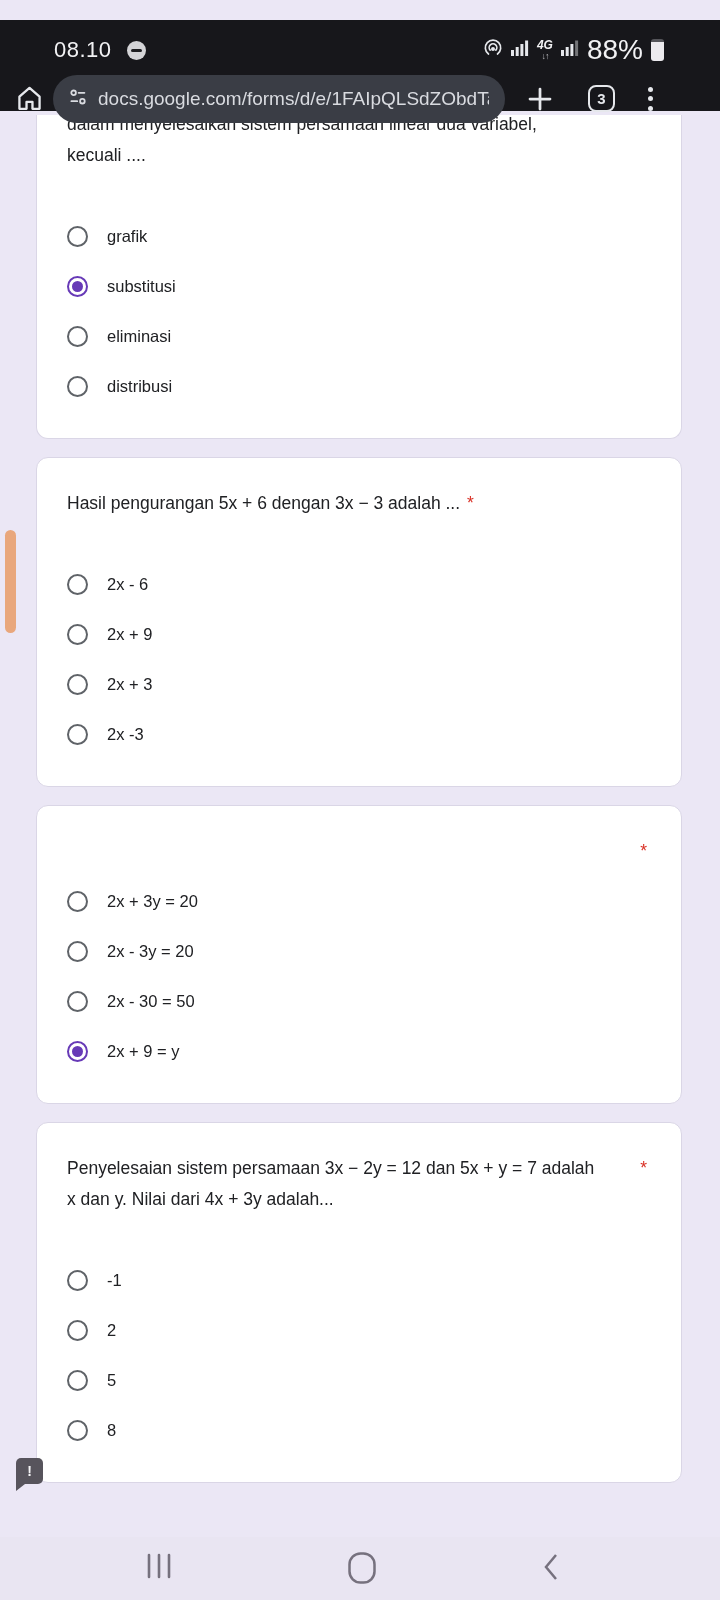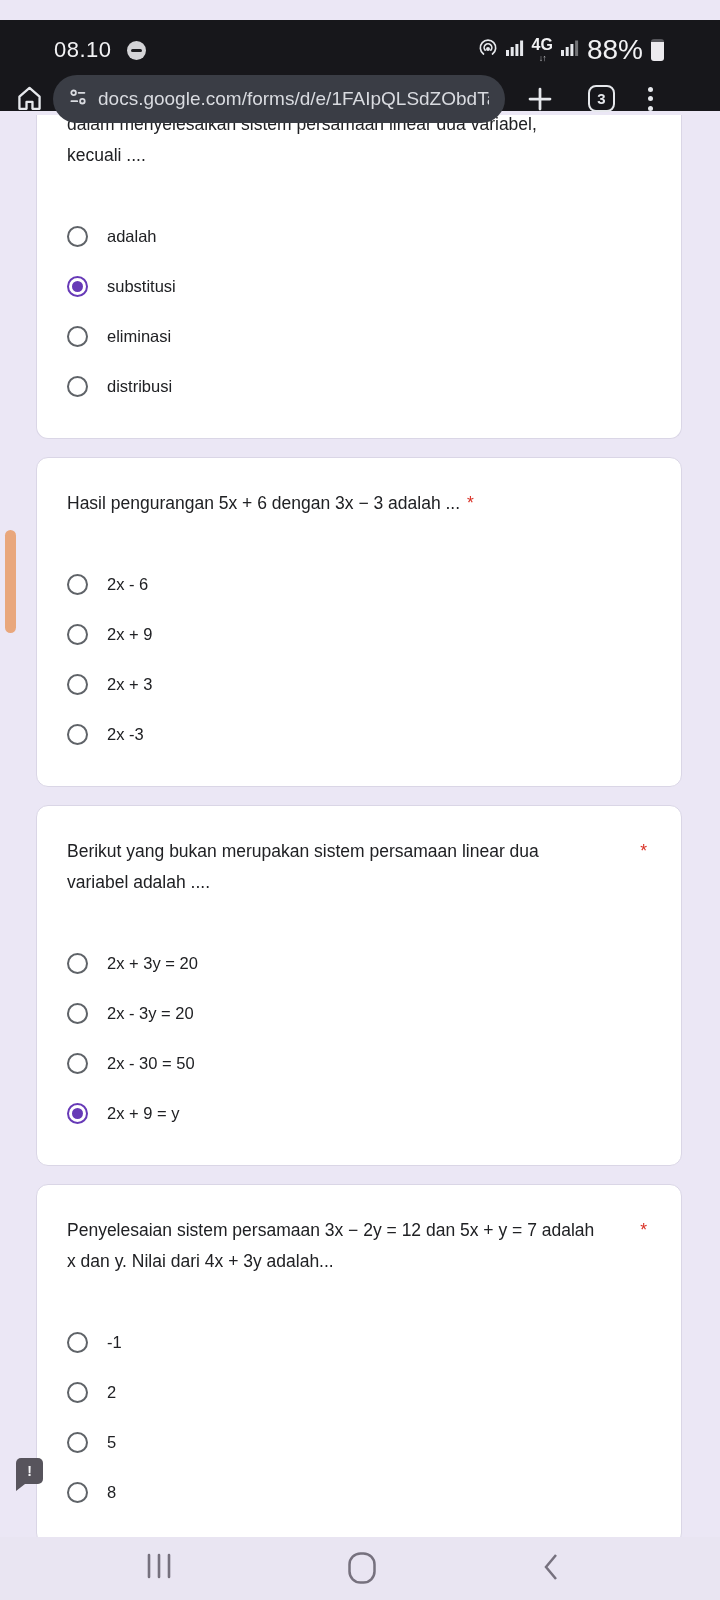--- a/index.html
+++ b/index.html
@@ -10,21 +10,21 @@
   }
 
   
   .header { position:absolute; top:0; left:0; right:0; height:91px; background:#17171b; z-index:10;margin-top:20px; }
   .status-row { height:50px; display:flex; align-items:center; padding:10px 56px 0 54px; }
   .time { color:#f2f2f4; font-size:22px; letter-spacing:.5px; }
   .dnd { margin-left:15px; width:19px; height:19px; border-radius:50%; background:#d4d4d7; position:relative; }
   .dnd::after { content:''; position:absolute; left:4px; right:4px; top:8px; height:3px; background:#1d1d20; border-radius:2px; }
   .status-right { margin-left:auto; display:flex; align-items:center; gap:8px; color:#f2f2f4; }
   .netblock { display:flex; flex-direction:column; align-items:center; line-height:1; }
-  .net-label { font-size:16px; font-weight:bold; color:#f2f2f4; }
+  .net-label { font-size:12px; font-weight:bold; color:#f2f2f4;font-style:italic; }
   .net-arrows { font-size:9px; color:#b9b9bd; letter-spacing:-1px; margin-top:1px; }
   .pct { font-size:28px; }
   .battery { width:13px; height:22px; border-radius:3px;
     background:linear-gradient(to bottom, #55555a 0 3px, #eceaee 3px); }
 
   .toolbar-row { height:65px; display:flex; align-items:center; padding:0 14px 8px 14px; }
   .icon-btn { display:flex; align-items:center; justify-content:center; flex:none; background:none; border:none; }
   .url-pill { margin-left:8px; height:48px; width:452px; border-radius:24px; background:#3a3d45;
     display:flex; align-items:center; padding:0 16px; overflow:hidden; }
   .url-text { color:#d9dbe0; font-size:19px; white-space:nowrap; overflow:hidden; margin-left:11px; }
@@ -144,21 +144,21 @@
 
   <div class="content">
     <div id="cards">
         <div class="card card--cut">
     <div class="question">
       <span>dalam menyelesaikan sistem persamaan linear dua variabel, kecuali ....</span>
     </div>
     <div class="options">
             <div class="option">
     <span class="radio"></span>
-    <span class="option-label">adalah</span>
+    <span class="option-label">grafik</span>
   </div>
             <div class="option selected">
     <span class="radio"></span>
     <span class="option-label">substitusi</span>
   </div>
             <div class="option">
     <span class="radio"></span>
     <span class="option-label">eliminasi</span>
   </div>
             <div class="option">
@@ -185,21 +185,21 @@
     <span class="option-label">2x + 3</span>
   </div>
             <div class="option">
     <span class="radio"></span>
     <span class="option-label">2x -3</span>
   </div>
           </div>
   </div>
         <div class="card">
     <div class="question">
-      <span>Berikut yang bukan merupakan sistem persamaan linear dua variabel adalah ....</span><span class="q-asterisk ast-right">*</span>
+      <span class="q-asterisk ast-right">*</span>
     </div>
     <div class="options">
             <div class="option">
     <span class="radio"></span>
     <span class="option-label">2x + 3y = 20</span>
   </div>
             <div class="option">
     <span class="radio"></span>
     <span class="option-label">2x - 3y = 20</span>
   </div>

